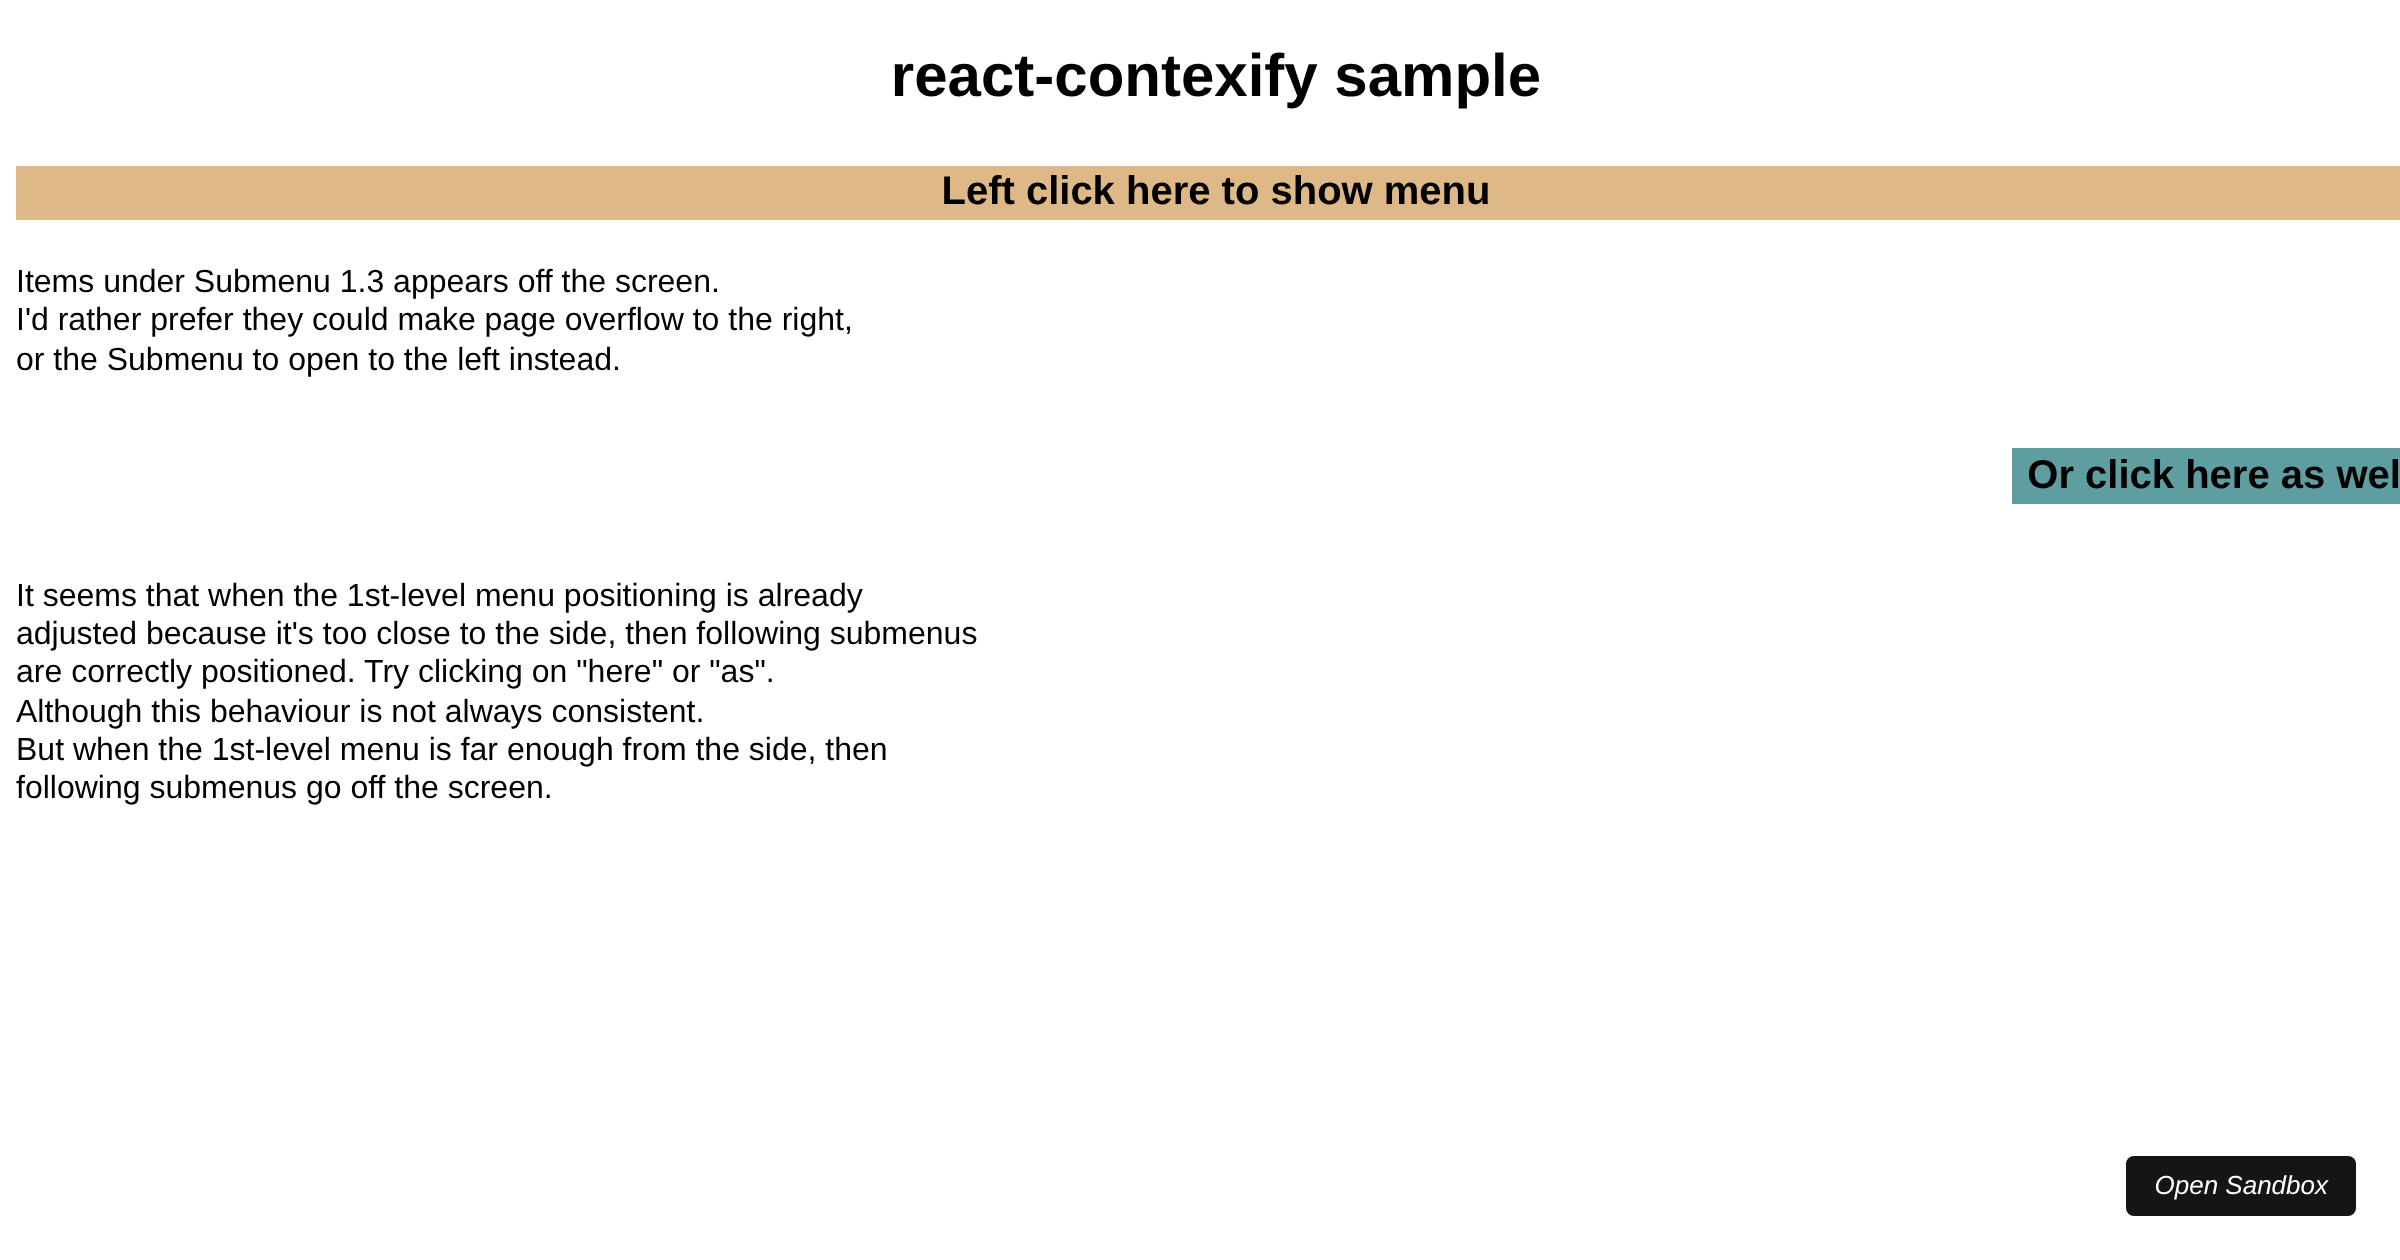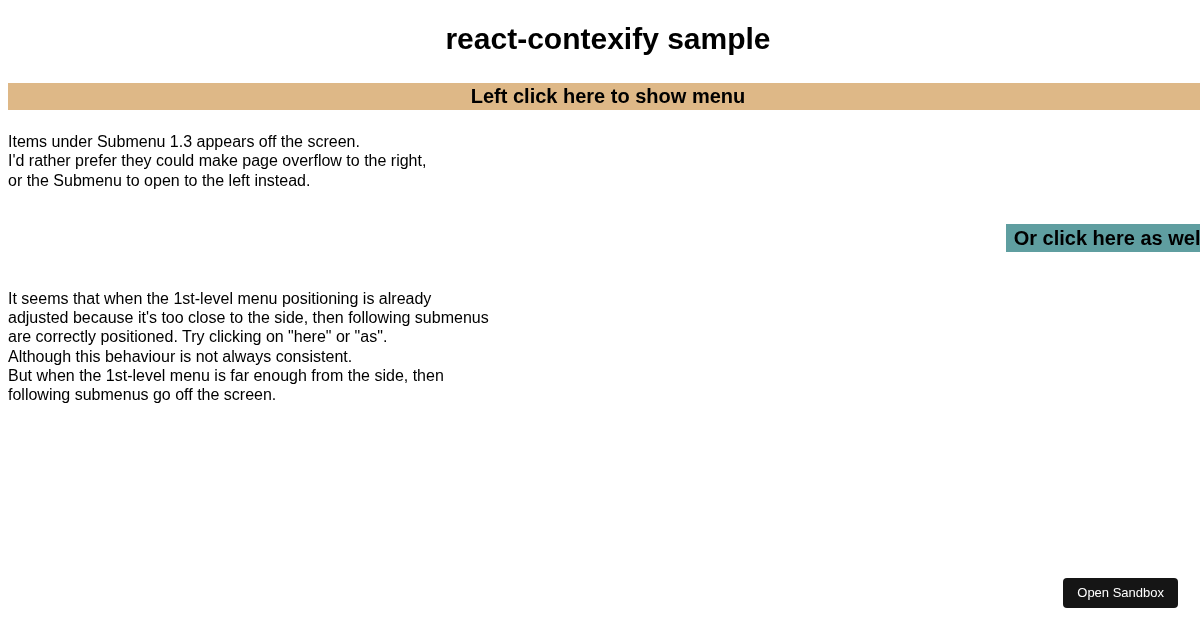--- a/index.html
+++ b/index.html
@@ -60,20 +60,21 @@
     height: 30px;
     padding: 0 14px;
     background: #151515;
     color: #ffffff;
     border: 0;
     border-radius: 4px;
     font-family: "Liberation Sans", sans-serif;
     font-size: 13px;
     line-height: 30px;
     cursor: pointer;
+    font-style: italic;
   }
 </style>
 </head>
 <body>
 
 <main>
 
   <h1 class="page-title">react-contexify sample</h1>
 
   <div class="banner">Left click here to show menu</div>

